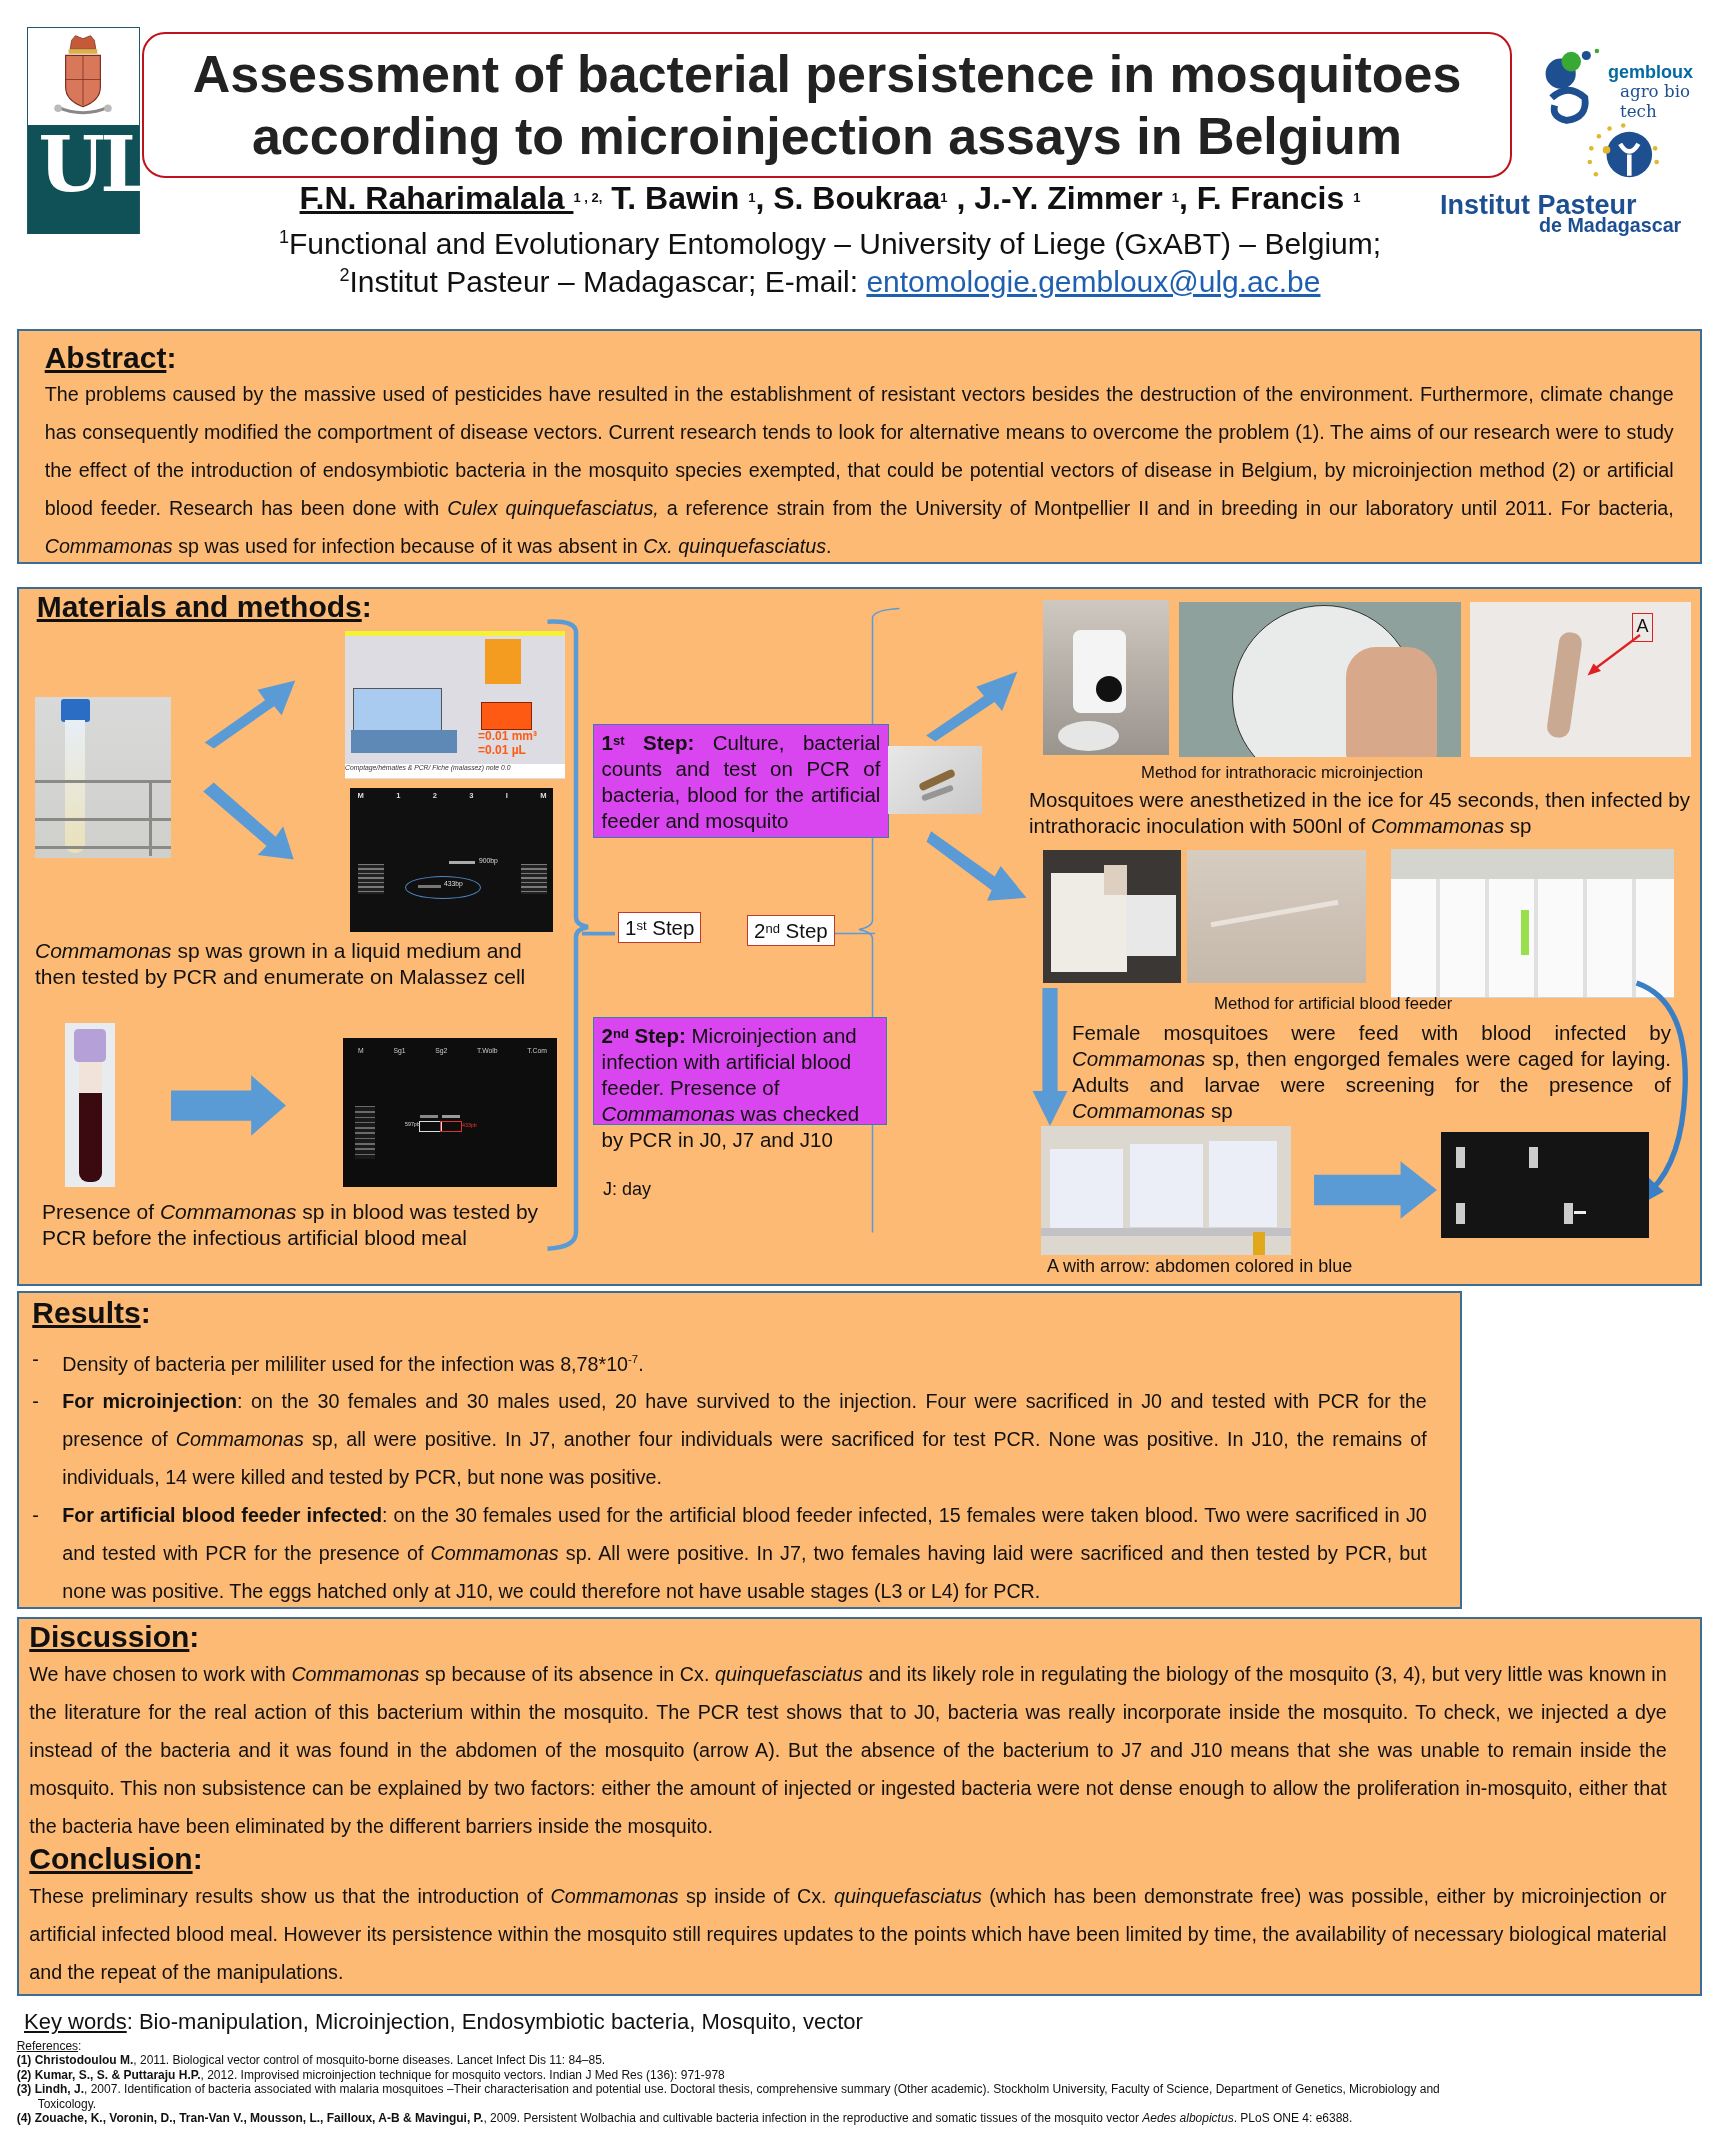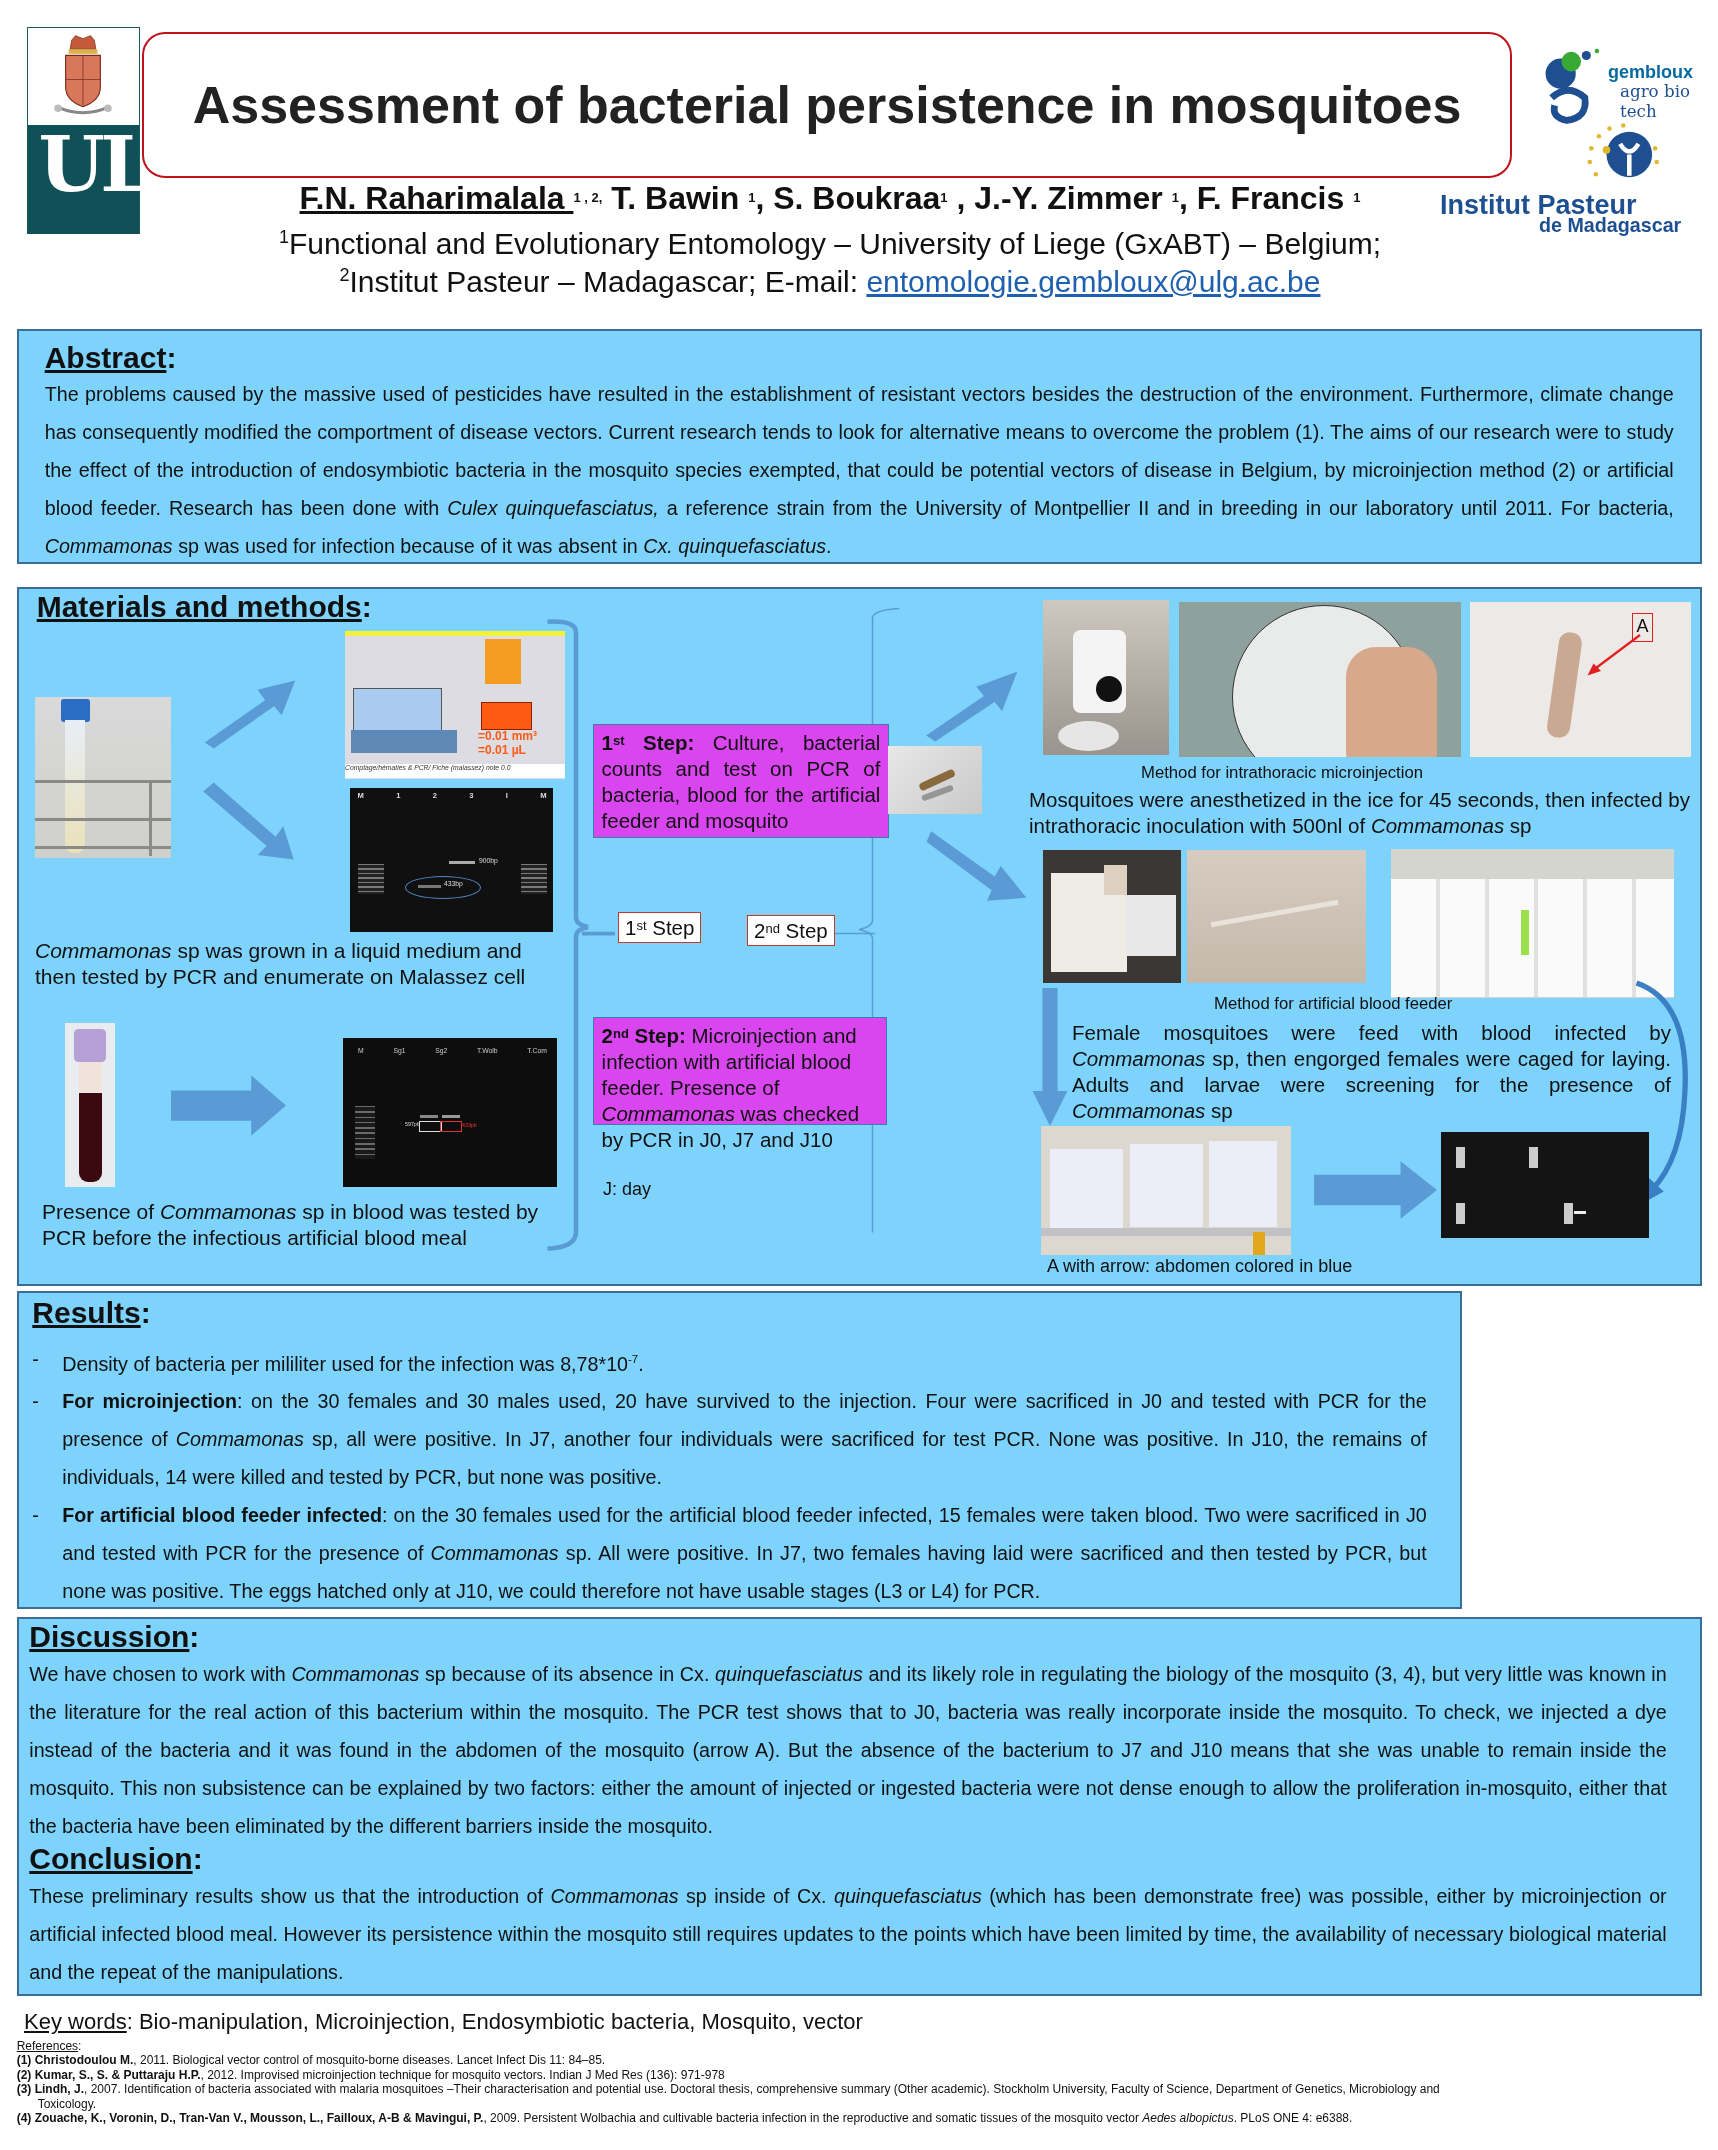--- a/index.html
+++ b/index.html
@@ -19,21 +19,21 @@
   .aff { left:144px; width:1372px; text-align:center; font-size:30px; line-height:38px; white-space:nowrap; }
   .aff sup { font-size:18px; }
   .email { color:#1f5fb0; text-decoration:underline; }
   .gx-logo { left:1538px; top:45px; width:174px; height:83px; }
   .gx-text1 { position:absolute; left:70px; top:16.7px; font-family:Liberation Sans, sans-serif; color:#0369a1; font-size:18px; font-weight:bold; }
   .gx-text2 { position:absolute; left:82px; top:36px; font-family:"DejaVu Serif", serif; color:#1d4f91; font-size:16.7px; }
   .ip-logo { left:1440px; top:129px; width:273px; height:106px; }
   .ip-t1 { position:absolute; left:0; top:61px; color:#1d4f91; font-size:27px; font-weight:bold; white-space:nowrap; }
   .ip-t2 { position:absolute; left:99px; top:85px; color:#1d4f91; font-size:19.7px; font-weight:bold; white-space:nowrap; }
 
-  .panel { border:2.3px solid #3a6d97; box-sizing:border-box; background:#7dd3fc; }
+  .panel { border:2.3px solid #3a6d97; box-sizing:border-box; background:#fdba74; }
   .sec-head { font-family:"Liberation Sans", sans-serif; font-weight:bold; font-size:30px; line-height:36px; }
   .sec-head .u { text-decoration:underline; }
   .body-text { font-size:19.7px; line-height:38px; text-align:justify; }
   .body-text i { font-style:italic; }
 
   .photo { position:absolute; overflow:hidden; }
   .caption { position:absolute; font-size:21px; line-height:26px; }
   .small-cap { position:absolute; font-size:16.7px; line-height:21px; }
   .stepbox { position:absolute; border:1.5px solid #3a7ea8; box-sizing:border-box; background:#d946ef; padding:4.5px 7.6px; font-size:20.5px; line-height:26px; text-align:justify; }
   .stepbox b { font-weight:bold; }
@@ -64,20 +64,21 @@
     <path d="M10 96 Q45 112 80 96" fill="none" stroke="#888" stroke-width="4"></path>
     <circle cx="12" cy="98" r="5" fill="#bbb"></circle>
       <circle cx="78" cy="98" r="5" fill="#bbb"></circle>
   </svg>
   <div class="ulg-block"></div>
   <div class="ulg-text">ULg</div>
 </div>
 
 <div class="abs title-box">
   <div class="title-line">Assessment of bacterial persistence in mosquitoes</div>
+  <div class="title-line">according to microinjection assays in Belgium</div>
 </div>
 
 <div class="abs authors">
   <u><span>F.N. Raharimalala </span></u><sup class="s">1 , 2,</sup><span> T. Bawin </span><sup class="s">1</sup><span>, S. Boukraa</span><sup class="s">1</sup><span> , J.-Y. Zimmer </span><sup class="s">1</sup><span>, F. Francis </span><sup class="s">1</sup>
 </div>
 <div class="abs aff" style="top:218px;">
   <sup>1</sup><span>Functional and Evolutionary Entomology – University of Liege (GxABT) – Belgium;</span>
 </div>
 <div class="abs aff" style="top:256px;">
   <sup>2</sup><span>Institut Pasteur – Madagascar; E-mail: </span><a class="email">entomologie.gembloux@ulg.ac.be</a>

